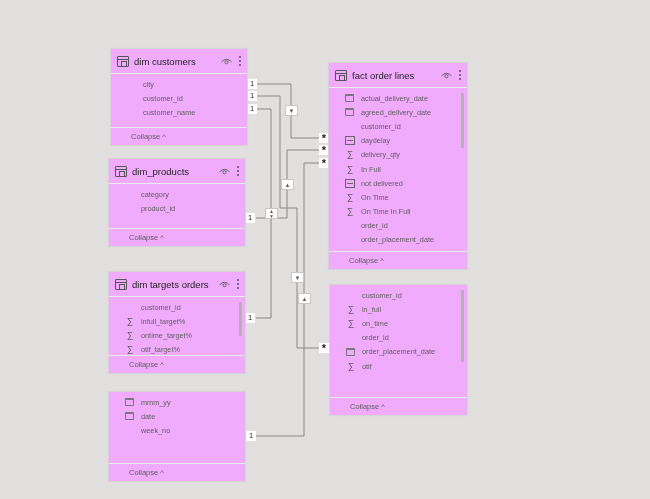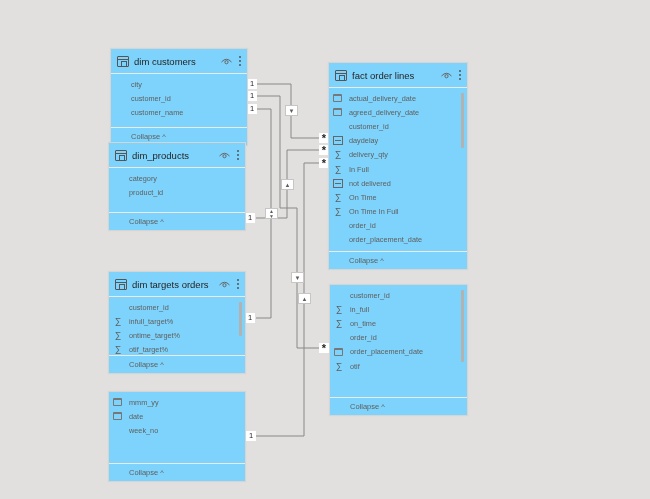--- a/index.html
+++ b/index.html
@@ -8,21 +8,21 @@
     background: #e1e0de;
     font-family: "Liberation Sans", "DejaVu Sans", sans-serif;
     position: relative;
     color: #444;
   }
   .canvas { position: absolute; left: 0; top: 0; width: 650px; height: 499px; }
   svg.lines { position: absolute; left: 0; top: 0; width: 650px; height: 499px; pointer-events: none; }
 
   .card {
     position: absolute;
-    background: #7dd3fc;
+    background: #f0abfc;
     border: 1px solid #d6d5d3;
     box-shadow: 0 0 1px rgba(0,0,0,0.05);
   }
   .card-header {
     height: 25px;
     display: flex;
     align-items: center;
     padding: 0 6px 0 6px;
     border-bottom: 1px solid #ebebea;
   }
@@ -55,21 +55,21 @@
     display: flex; flex-direction: column; justify-content: space-between; align-items: center;
   }
   .more-icon i { display: block; width: 2px; height: 2px; background: #555; border-radius: 1px; }
 
   .fields { position: relative; padding-top: 3px; }
   .field {
     height: 14.2px;
     display: flex; align-items: center;
     font-size: 7.3px;
     color: #605e5c;
-    padding-left: 4px;
+    padding-left: 16px;
     white-space: nowrap;
   }
   .ficon {
     width: 10px; height: 10px; margin-right: 6px; flex: none;
     display: flex; align-items: center; justify-content: center;
     font-size: 9px; color: #605e5c; line-height: 1;
   }
   .ficon.cal { border: 1px solid #777; border-top-width: 2px; width: 9px; height: 8px; border-radius: 1px; margin-right: 7px; }
   .ficon.meas { width: 10px; height: 9px; border: 1px solid #666; position: relative; }
   .ficon.meas::after { content: ""; position: absolute; left: 1px; right: 1px; top: 3px; height: 1px; background: #666; }
@@ -167,21 +167,21 @@
           <span>customer_id</span>
         </div>
       <div class="field">
           <span class="ficon blank"></span>
           <span>customer_name</span>
         </div>
     </div>
     <div class="collapse-row">Collapse ^</div>
   </div>
 
-  <div class="card" style="left:108px;top:142px;width:138px;height:89px">
+  <div class="card" style="left:108px;top:158px;width:138px;height:89px">
     <div class="card-header">
       <span class="tbl-icon"></span>
       <span class="card-title">dim_products</span>
       <svg class="eye-icon" viewBox="0 0 11 7">
           <path d="M0.5 4 Q5.5 -1.5 10.5 4" stroke="#666" fill="none"></path>
           <circle cx="5.5" cy="4.2" r="1.6" fill="none" stroke="#666"></circle>
         </svg>
       <span class="more-icon">
           <i></i>
           <i></i>

